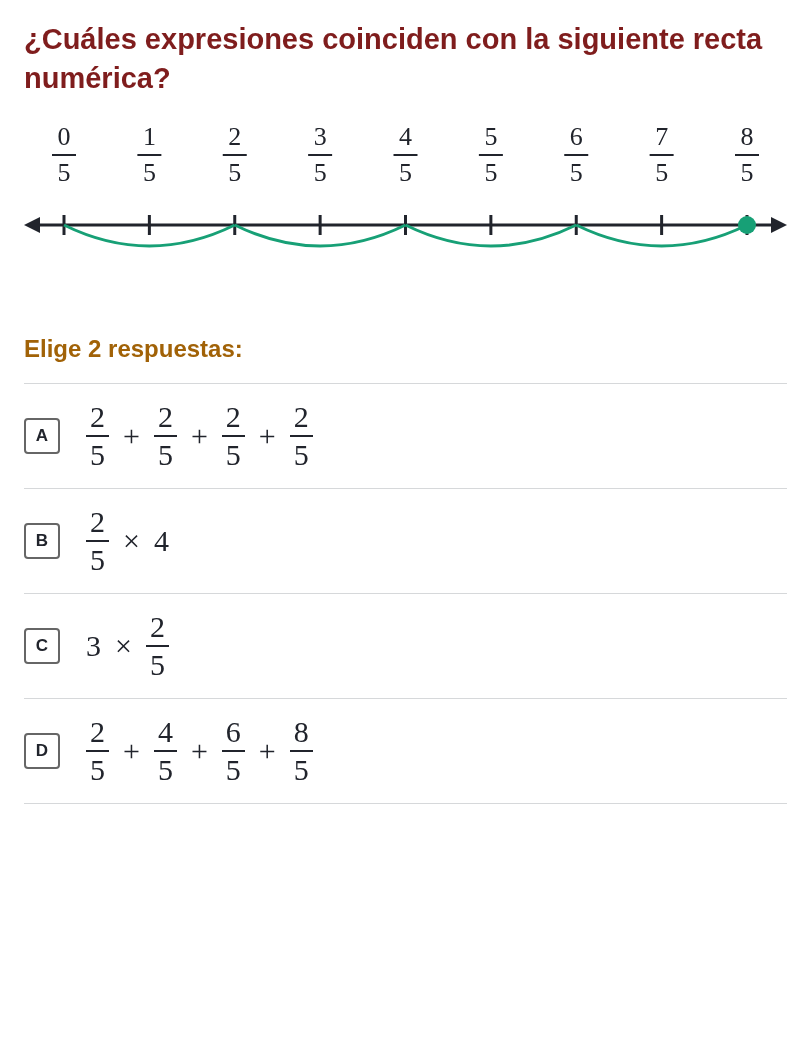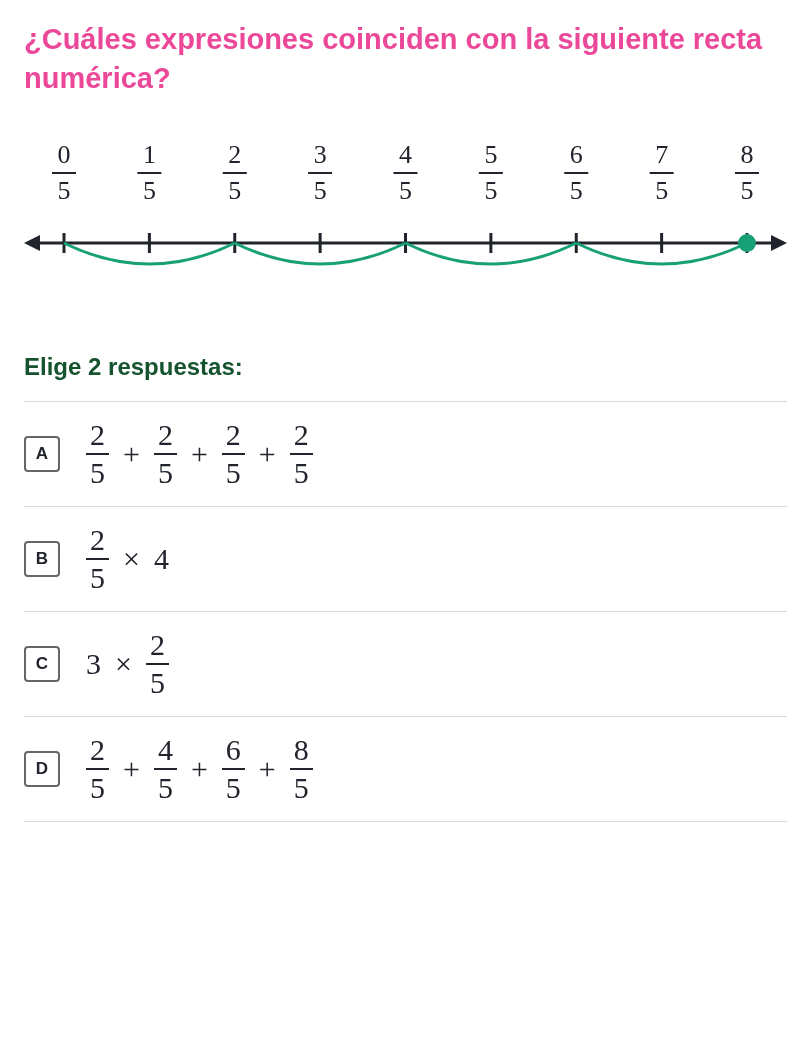--- a/index.html
+++ b/index.html
@@ -7,42 +7,42 @@
     margin: 0;
     padding: 20px 24px;
     font-family: -apple-system, BlinkMacSystemFont, "Segoe UI", Helvetica, Arial, sans-serif;
     background: #fff;
     color: #21242c;
     width: 811px;
   }
   .question-title {
     font-size: 29px;
     font-weight: 700;
-    color: #ec4899;
-    margin: 0 0 35px 0;
+    color: #7f1d1d;
+    margin: 0 0 17px 0;
     line-height: 1.35;
   }
   .numberline-wrap {
     margin: 0 0 60px 0;
   }
   .nl-svg { display: block; }
   .nl-label text {
     font-family: "Times New Roman", serif;
     font-size: 26px;
     fill: #21242c;
   }
   .nl-line { stroke: #21242c; stroke-width: 3; }
   .nl-tick { stroke: #21242c; stroke-width: 3; }
   .nl-arc { stroke: #17a076; stroke-width: 3; fill: none; }
   .nl-dot { fill: #17a076; }
   .nl-arrow { fill: #21242c; }
   .instruction {
     font-size: 24px;
     font-weight: 700;
-    color: #14532d;
+    color: #a16207;
     margin: 0 0 20px 0;
   }
   .choice-row {
     border-top: 1px solid #d6d8da;
     padding: 18px 0 18px 0;
     display: flex;
     align-items: center;
     gap: 26px;
     cursor: pointer;
   }

